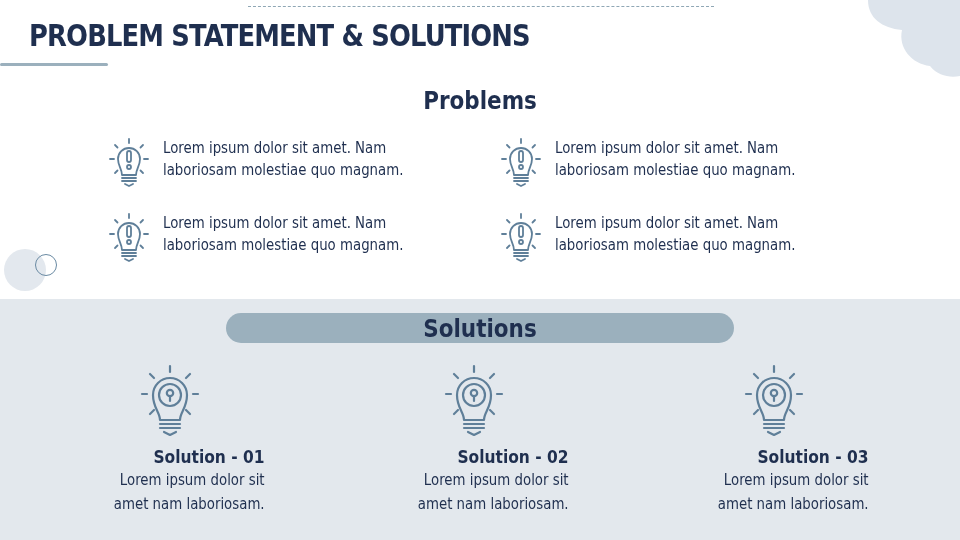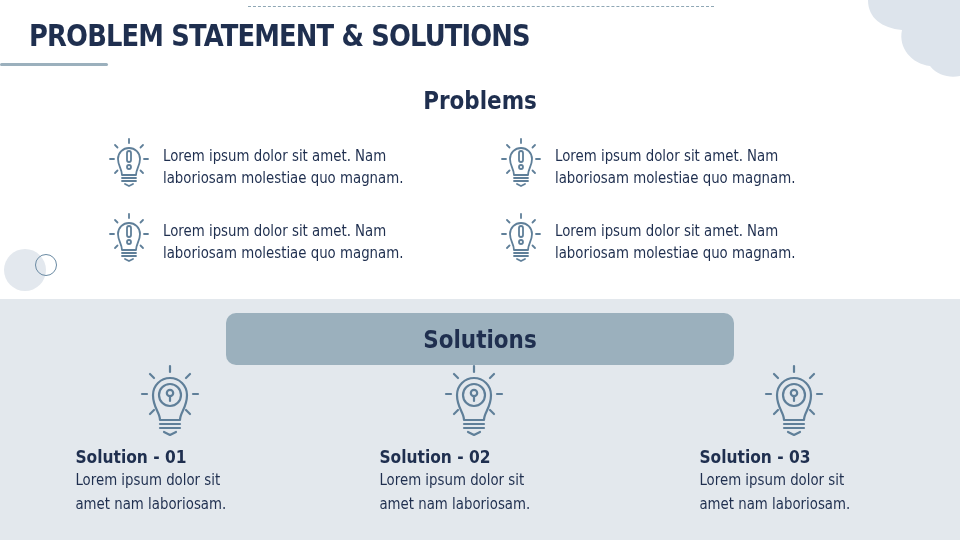--- a/index.html
+++ b/index.html
@@ -33,45 +33,45 @@
       border-radius: 50%; border: 1.5px solid #6a8aa3; background: transparent;
     }
 
     .problems-heading {
       position: absolute; left: 0; width: 960px; top: 86px; text-align: center;
       font-family: "DejaVu Sans", sans-serif; font-weight: bold; font-size: 25px;
       color: #1f2f4f; transform: scaleX(0.86);
     }
 
     .problem {
-      position: absolute; display: flex; align-items: flex-end;
+      position: absolute; display: flex; align-items: flex-start;
     }
     .problem .icon { width: 44px; height: 52px; margin-right: 12px; flex: none; }
     .problem .text {
       font-family: "DejaVu Sans", sans-serif; font-size: 15.5px; line-height: 22px;
       color: #1f2f4f; white-space: nowrap;
       transform: scaleX(0.86); transform-origin: left center;
     }
 
     .bottom-band {
       position: absolute; left: 0; top: 299px; width: 960px; height: 241px;
       background: #e3e8ed;
     }
     .solutions-banner {
-      position: absolute; left: 226px; top: 313px; width: 508px; height: 52px;
-      background: #9bb0bd; border-radius: 10px;
+      position: absolute; left: 226px; top: 313px; width: 508px; height: 30px;
+      background: #9bb0bd; border-radius: 15px;
       display: flex; align-items: center; justify-content: center;
     }
     .solutions-banner span {
       font-family: "DejaVu Sans", sans-serif; font-weight: bold; font-size: 25px;
       color: #1f2f4f; transform: scaleX(0.86); display: inline-block;
     }
 
     .solution {
-      position: absolute; top: 364px; width: 220px; text-align: left;
+      position: absolute; top: 364px; width: 220px; text-align: right;
     }
     .solution .icon { width: 64px; height: 74px; display: block; margin: 0 auto; }
     .solution .sol-title {
       margin-top: 8px;
       font-family: "DejaVu Sans", sans-serif; font-weight: bold; font-size: 18px;
       color: #1f2f4f; transform: scaleX(0.86); display: block; white-space: nowrap;
     }
     .solution .sol-text {
       margin-top: 2px;
       font-family: "DejaVu Sans", sans-serif; font-size: 15.5px; line-height: 22px;
@@ -192,20 +192,20 @@
 
 <div class="solution" style="left:364px;">
   <svg class="icon">
       <use href="#bulb-key"></use>
     </svg>
   <span class="sol-title">Solution - 02</span>
   <span class="sol-text">Lorem ipsum dolor sit</span>
   <span class="sol-text">amet nam laboriosam.</span>
 </div>
 
-<div class="solution" style="left:684px;">
+<div class="solution" style="left:664px;">
   <svg class="icon">
       <use href="#bulb-key"></use>
     </svg>
   <span class="sol-title">Solution - 03</span>
   <span class="sol-text">Lorem ipsum dolor sit</span>
   <span class="sol-text">amet nam laboriosam.</span>
 </div>
 
 </body></html>

